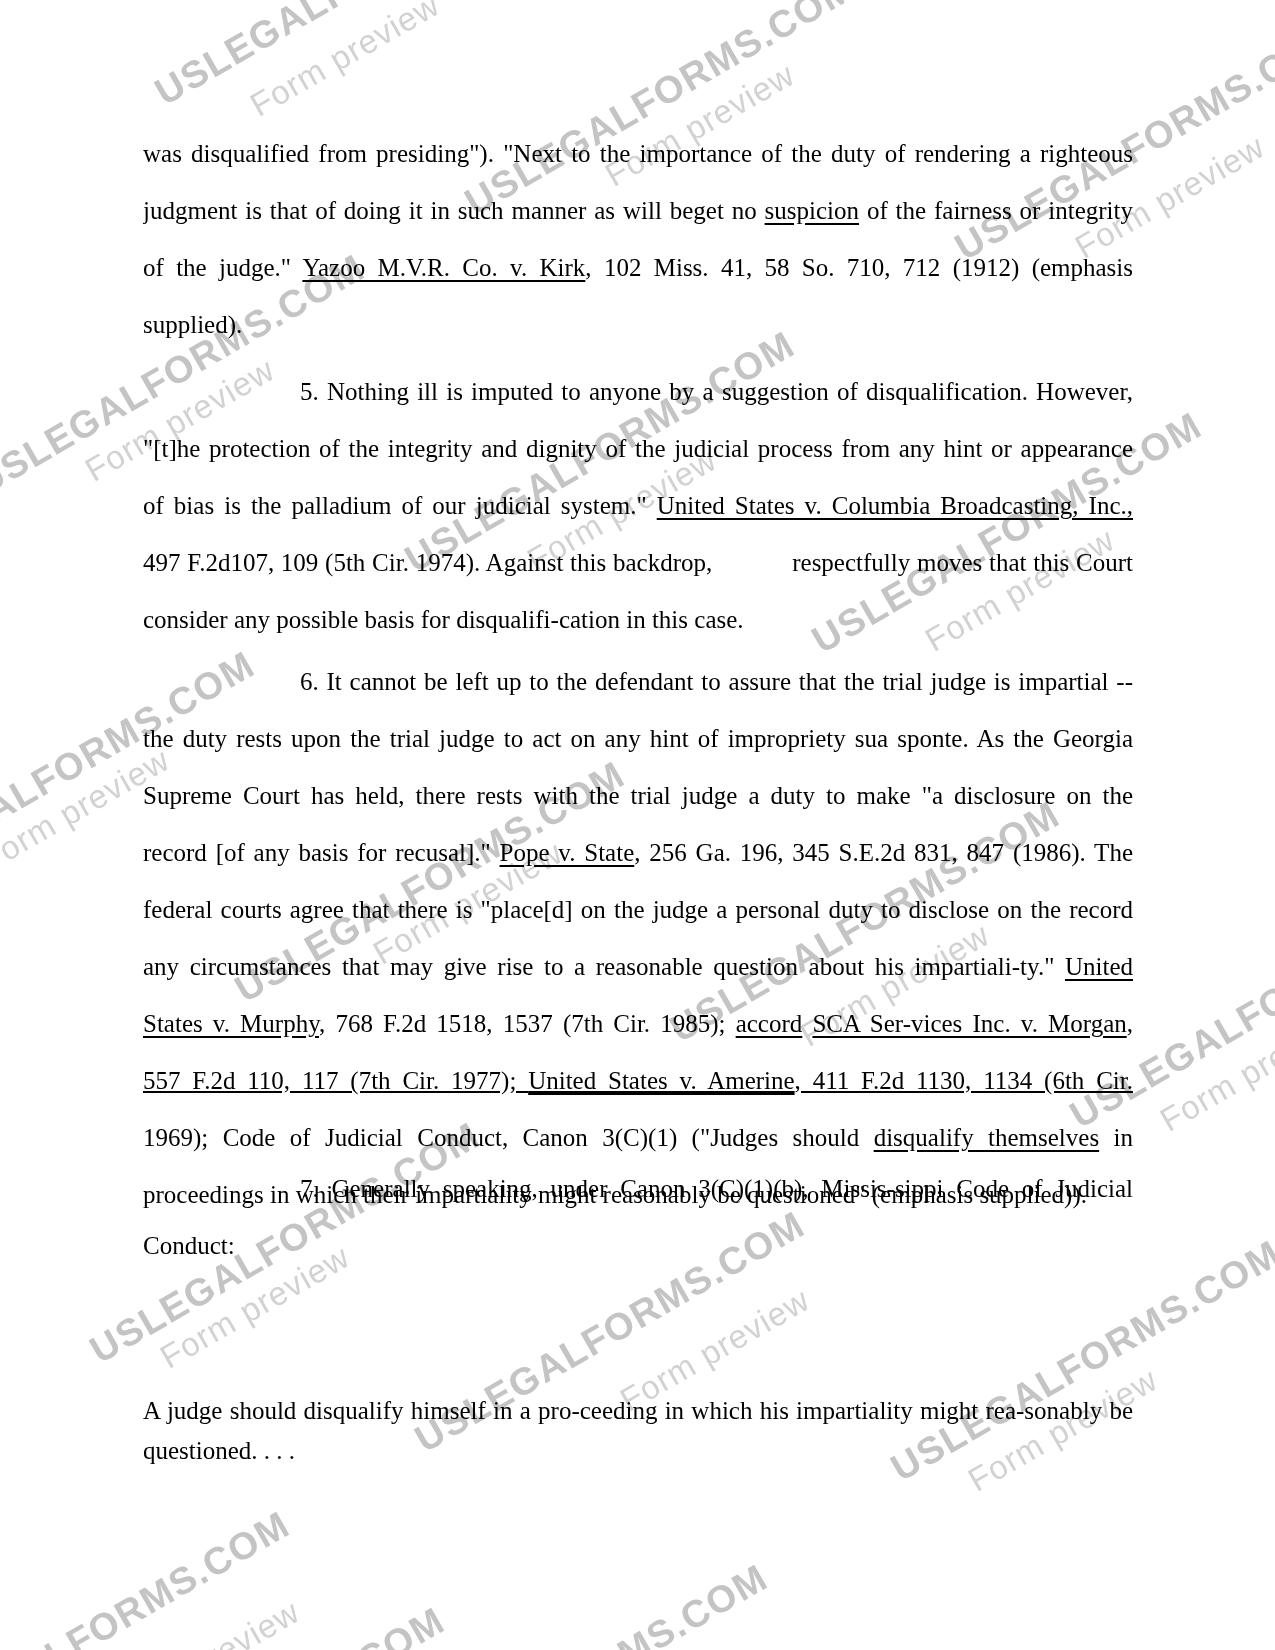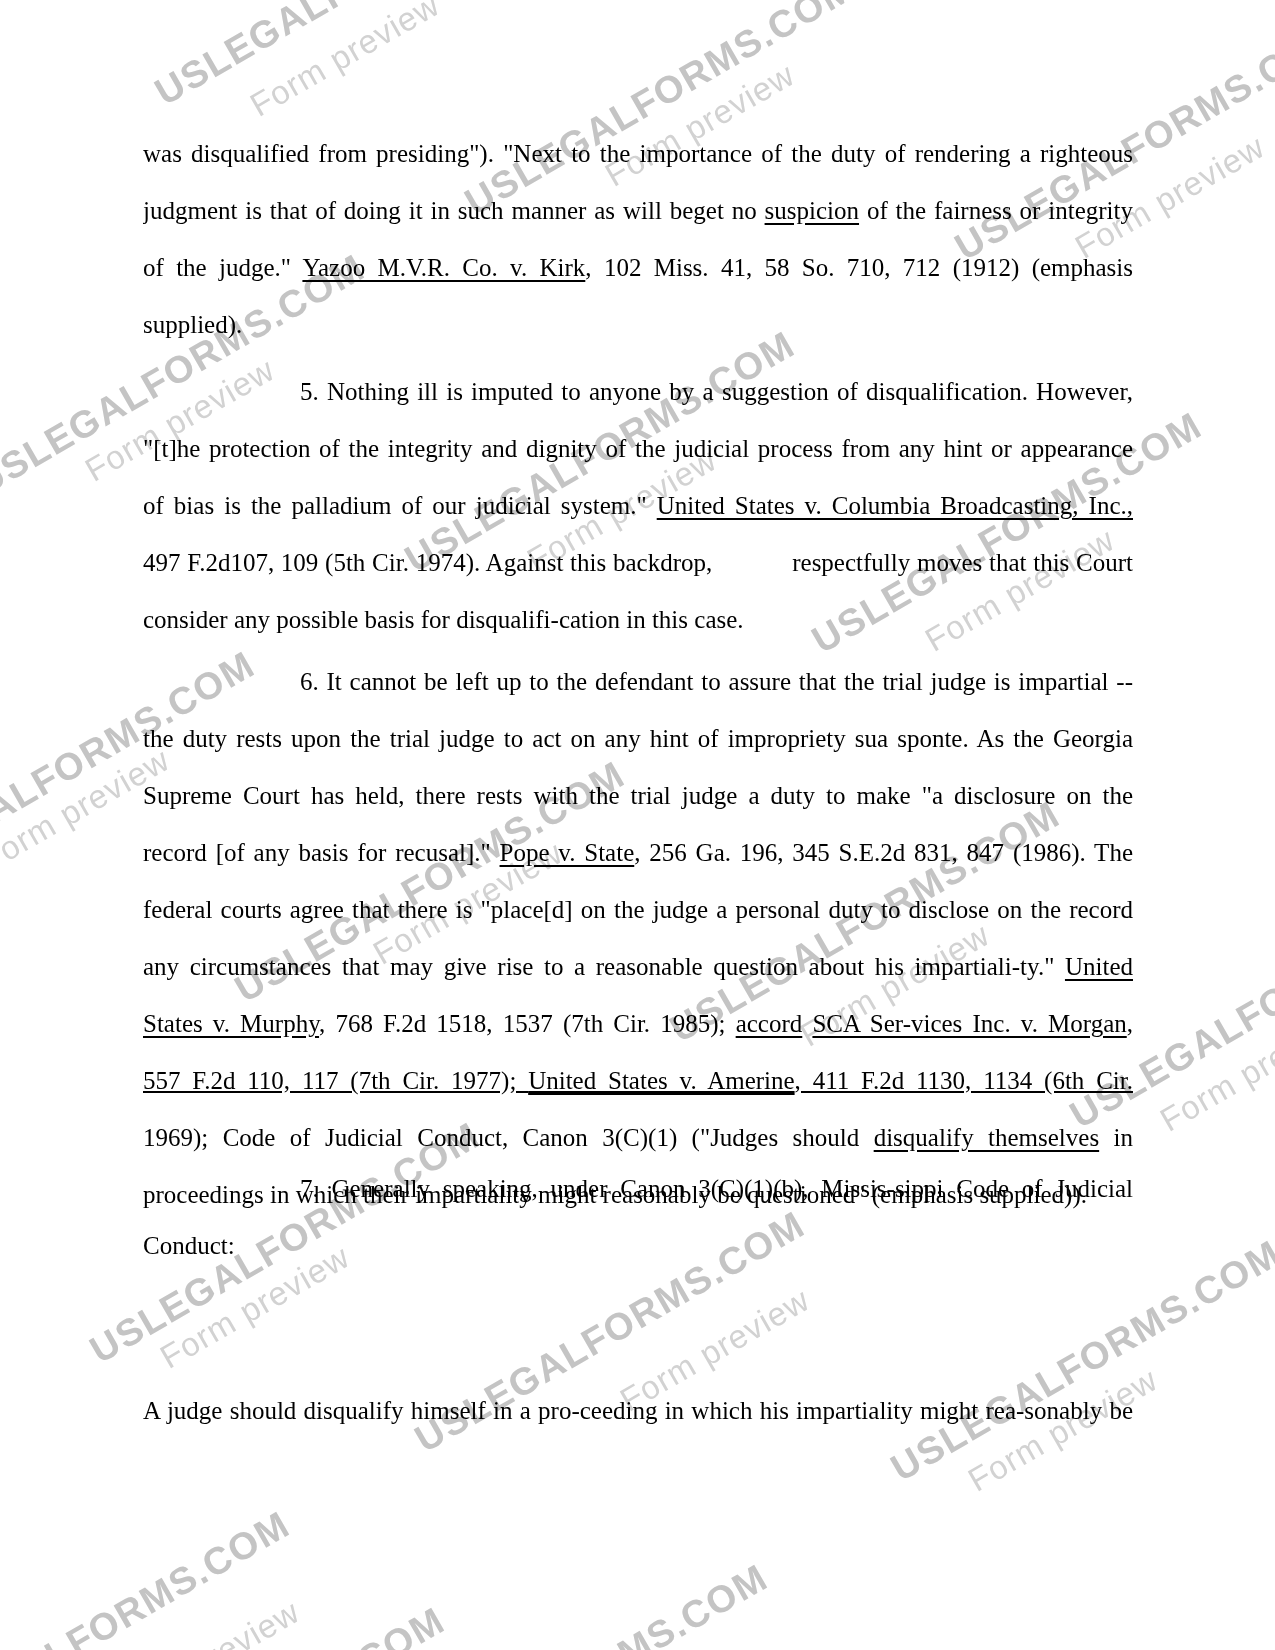--- a/index.html
+++ b/index.html
@@ -108,15 +108,16 @@
         <div class="line" style="line-height: 57px; height: 57px; text-decoration: underline;"><span class="">557 F.2d 110, 117 (7th Cir. 1977);  </span><span class="run-u">United States v. Amerine</span><span class="">, 411 F.2d 1130, 1134 (6th Cir.</span></div>
         <div class="line" style="line-height: 57px; height: 57px;"><span class="">1969);   </span><span class="run-i ">Code of Judicial Conduct, Canon 3(C)(1)</span><span class=""> ("Judges should </span><span class="run-u">disqualify themselves</span><span class=""> in</span></div>
         <div class="line last" style="line-height: 57px; height: 57px;"><span class="">proceedings in which their impartiality might reasonably be questioned" (emphasis supplied)).</span></div>
       </div>
       <div class="para" style="top: 1160px;">
         <div class="line" style="line-height: 57px; height: 57px;"><span class="gap" style="width: 157px;"></span><span class="">7.   Generally speaking, under </span><span class="run-i ">Canon 3(C)(1)(b), Missis-sippi Code of Judicial</span></div>
         <div class="line last" style="line-height: 57px; height: 57px;"><span class="run-i ">Conduct</span><span class="">:</span></div>
       </div>
       <div class="para" style="top: 1348px;">
         <div class="line" style="line-height: 40px; height: 40px; margin-top: 43px;"><span class="">A judge should </span><span class="run-i ">disqualify himself</span><span class=""> in a pro-ceeding in which his impartiality might rea-sonably be</span></div>
+        <div class="line last" style="line-height: 40px; height: 40px;"><span class="">questioned. . . .</span></div>
       </div>
     </div>
 </div>
 
 </body></html>

